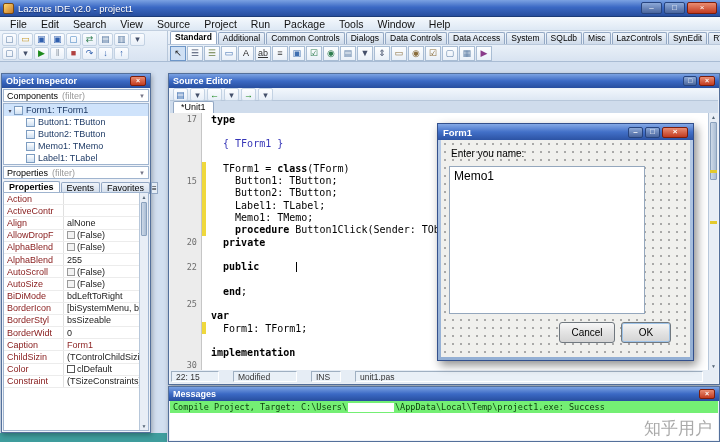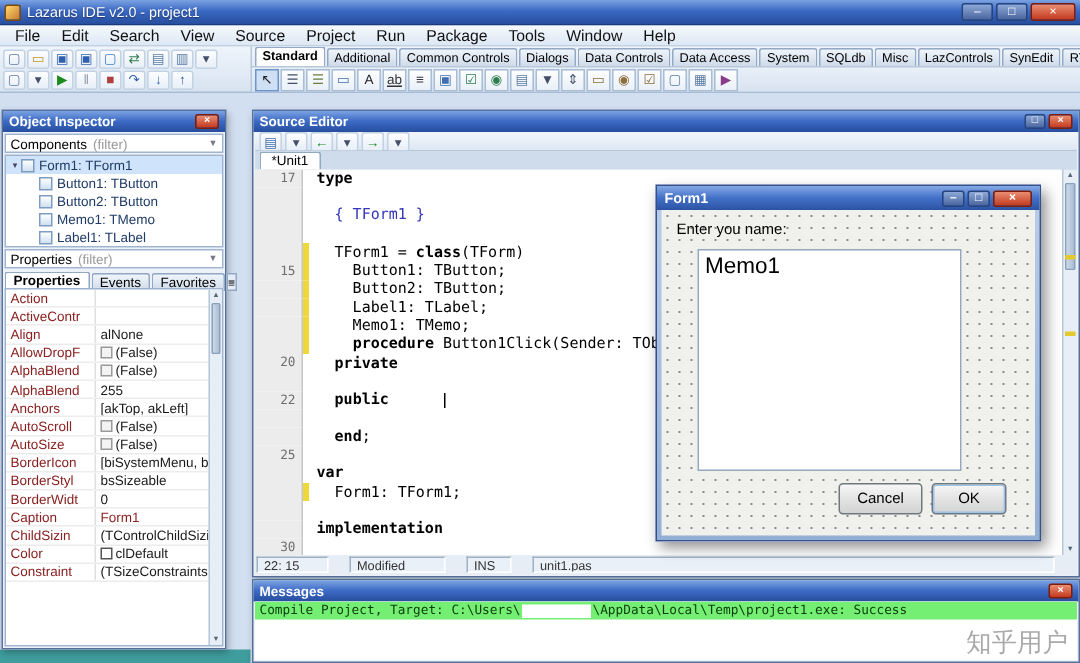--- a/index.html
+++ b/index.html
@@ -141,22 +141,22 @@
     background:linear-gradient(#b9cde9,#93afd4);border:1px solid #33508c;
     box-shadow:3px 4px 9px rgba(0,0,0,.45)}
   .fd-title{height:16px;background:linear-gradient(#85a9e6,#4270c8 50%,#2c53a4);
     display:flex;align-items:center;padding:0 5px;color:#fff;font-size:9.5px;font-weight:bold}
   .fd-title .wbtn{width:15px;height:11px}
   .fd-title .wbtn.close{width:26px}
   #fd-client{position:absolute;left:3px;right:3px;top:16px;bottom:3px;background:#f0f0ed;
     background-image:radial-gradient(#8a8a8a 0.6px,transparent 0.95px);background-size:8px 8px;
     overflow:hidden}
   #fd-label{position:absolute;left:10px;top:8px;font-size:10px;color:#000}
-  #fd-memo{position:absolute;left:24px;top:26px;width:176px;height:148px;background:#fff;
-    border:1px solid #94a7bd;font-size:15px;padding:2px 4px;color:#000}
+  #fd-memo{position:absolute;left:8px;top:26px;width:196px;height:148px;background:#fff;
+    border:1px solid #94a7bd;font-size:12px;padding:2px 4px;color:#000}
   .fbtn{position:absolute;top:182px;height:21px;display:flex;align-items:center;
     justify-content:center;font-size:10px;color:#000;border:1px solid #70787f;border-radius:3px;
     background:linear-gradient(#f7f7f7,#e5e5e5 45%,#d3d3d3)}
   #fd-cancel{left:118px;width:56px}
   #fd-ok{left:180px;width:50px;box-shadow:0 0 0 1px #9ec3e8 inset}
 
   #teal{position:absolute;left:0;top:433px;width:167px;height:9px}
   #wm{position:absolute;right:8px;top:417px;z-index:30;font-size:17px;color:#a9a9a9;
     font-family:"DejaVu Sans",sans-serif}
 </style>
@@ -338,37 +338,37 @@
               <span>(False)</span>
             </div>
           </div>
           <div class="prow">
             <div class="pname">AlphaBlend</div>
             <div class="pval">
               <span>255</span>
             </div>
           </div>
           <div class="prow">
-            <div class="pname">Anchors</div>
-            <div class="pval">
-              <span>[akTop, akLeft]</span>
-            </div>
-          </div>
-          <div class="prow">
             <div class="pname">AutoScroll</div>
             <div class="pval">
               <div class="cbox"></div>
               <span>(False)</span>
             </div>
           </div>
           <div class="prow">
             <div class="pname">AutoSize</div>
             <div class="pval">
               <div class="cbox"></div>
               <span>(False)</span>
+            </div>
+          </div>
+          <div class="prow">
+            <div class="pname">BiDiMode</div>
+            <div class="pval">
+              <span>bdLeftToRight</span>
             </div>
           </div>
           <div class="prow">
             <div class="pname">BorderIcon</div>
             <div class="pval">
               <span>[biSystemMenu, biMi</span>
             </div>
           </div>
           <div class="prow">
             <div class="pname">BorderStyl</div>

